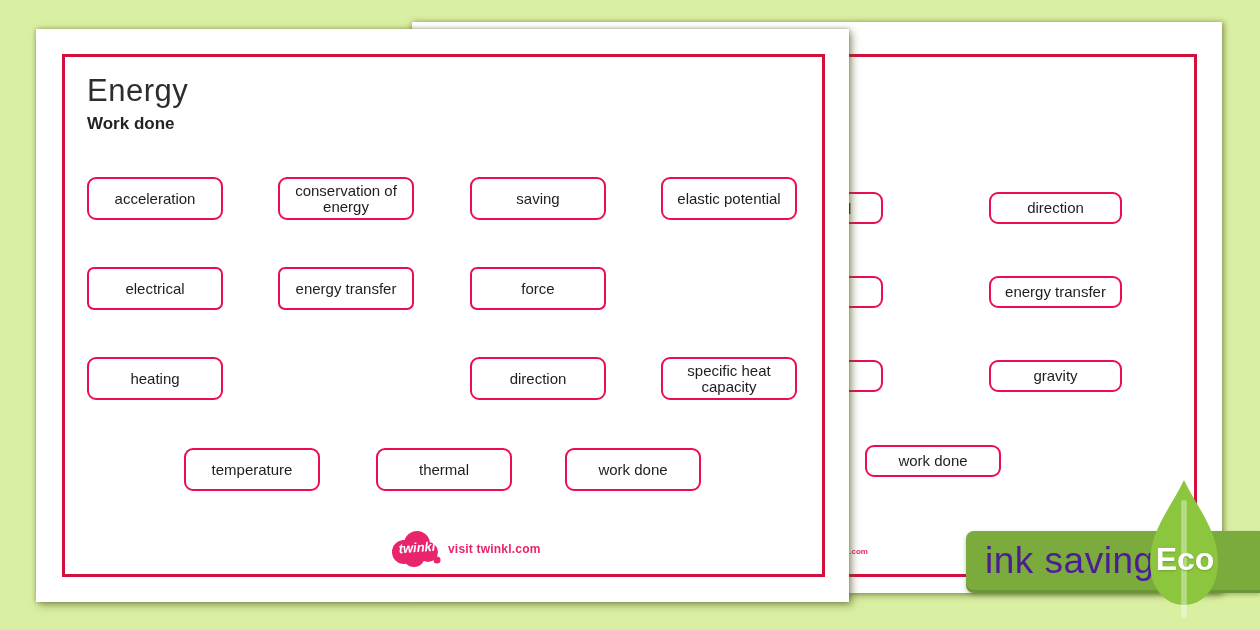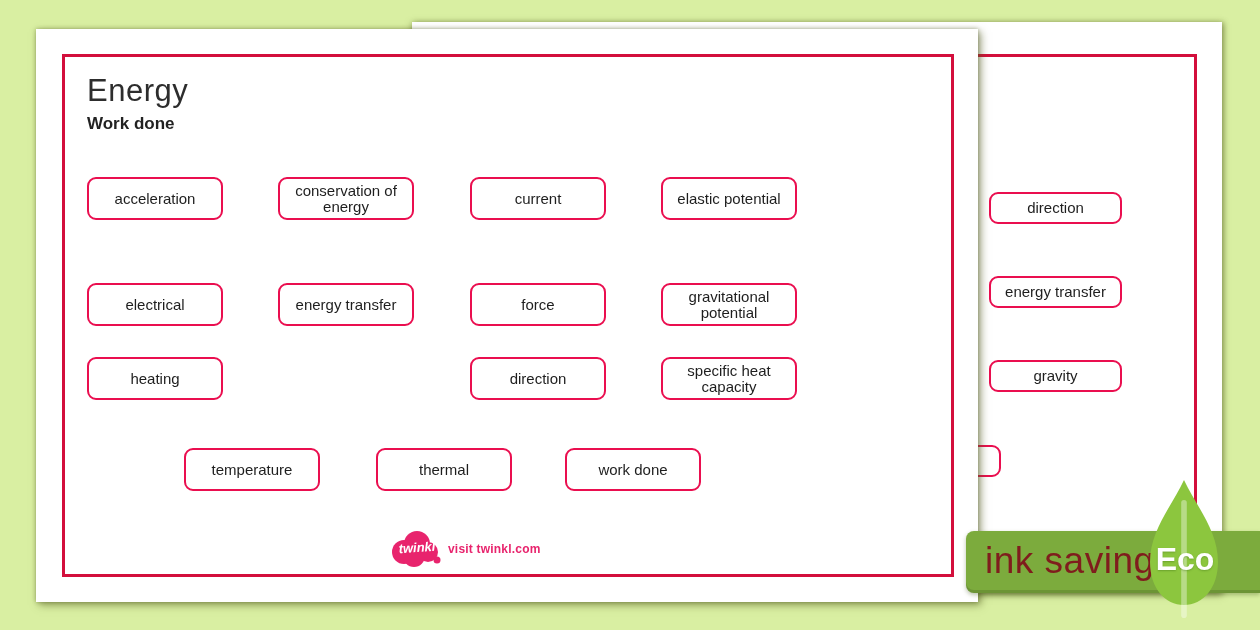--- a/index.html
+++ b/index.html
@@ -3,37 +3,37 @@
 <meta charset="utf-8">
 <style>
   html,body{margin:0;padding:0;}
   body{width:1260px;height:630px;overflow:hidden;font-family:"Liberation Sans",sans-serif;}
   .scene{position:relative;width:1260px;height:630px;background:#d9efa2;overflow:hidden;}
 
   
   .page{position:absolute;background:#ffffff;}
   .page-back{left:412px;top:22px;width:810px;height:571px;z-index:1;
              box-shadow:0 2px 7px rgba(80,90,30,.55),2px 0 5px rgba(80,90,30,.35);}
-  .page-front{left:36px;top:29px;width:942px;height:573px;z-index:2;
+  .page-front{left:36px;top:29px;width:813px;height:573px;z-index:2;
               box-shadow:0 0 4px rgba(80,90,30,.45),3px 3px 8px rgba(80,90,30,.55);}
   .page-border{position:absolute;border:3px solid #d30f3c;pointer-events:none;}
   .page-front .page-border{left:26px;top:25px;right:24px;bottom:25px;}
   .page-back  .page-border{left:27px;top:32px;right:25px;bottom:16px;}
 
   .page-title{position:absolute;left:51px;top:44px;font-size:31px;color:#2d2d2d;letter-spacing:.5px;}
   .page-subtitle{position:absolute;left:51px;top:85px;font-size:17px;font-weight:bold;color:#222;}
 
   
   .word-box{position:absolute;width:136px;height:43px;border:2.5px solid #ea0e4f;border-radius:9px;
             background:#fff;display:flex;align-items:center;justify-content:center;text-align:center;
             font-size:15px;line-height:16px;color:#1e1e1e;padding:1px 4px;box-sizing:border-box;}
   .page-back .word-box{height:32px;}
 
   
-  .f-r1{top:148px;} .f-r2{top:254px;} .f-r3{top:328px;} .f-r4{top:419px;}
+  .f-r1{top:148px;} .f-r2{top:238px;border-radius:7px;} .f-r3{top:328px;} .f-r4{top:419px;}
   .f-c1{left:51px;} .f-c2{left:242px;} .f-c3{left:434px;} .f-c4{left:625px;}
   .f-c1b{left:148px;} .f-c2b{left:340px;} .f-c3b{left:529px;}
 
   
   .b-col-cut{left:335px;}  .b-col{left:577px;width:133px;}
   .b-r1{top:170px;} .b-r2{top:254px;} .b-r3{top:338px;} 
   .b-work{left:453px;top:423px;}
   .b-partial-letter{position:absolute;left:436px;top:178px;font-size:15px;color:#1e1e1e;z-index:1;}
   .b-partial-url{position:absolute;left:435px;top:525px;font-size:8px;font-weight:bold;color:#e8246d;}
 
@@ -42,21 +42,21 @@
   .logo-blob{position:relative;width:52px;height:38px;}
   .logo-blob svg{position:absolute;left:0;top:0;}
   .logo-brand{position:absolute;left:7px;top:10px;width:40px;text-align:center;font-size:13px;
               font-weight:bold;font-style:italic;color:#ffffff;transform:rotate(-4deg);}
   .logo-tagline{margin-left:6px;font-size:12px;font-weight:bold;color:#e8246d;letter-spacing:.2px;}
 
   
   .eco-badge{position:absolute;left:966px;top:531px;width:294px;height:62px;background:#7cab3d;
              border-radius:8px 0 0 8px;z-index:3;
              box-shadow:inset 0 -3px 0 rgba(0,0,0,.13),0 2px 4px rgba(60,80,20,.35);}
-  .eco-badge-label{position:absolute;left:19px;top:9px;font-size:37px;color:#7f1d1d;letter-spacing:.5px;}
+  .eco-badge-label{position:absolute;left:19px;top:9px;font-size:37px;color:#4c1d95;letter-spacing:.5px;}
   .eco-leaf{position:absolute;left:1144px;top:478px;width:80px;height:142px;z-index:4;}
   .eco-leaf-label{position:absolute;left:1150px;top:541px;width:70px;text-align:center;z-index:5;
                   font-size:32px;font-weight:bold;color:#ffffff;text-shadow:0 1px 2px rgba(60,110,20,.4);}
 </style>
 </head>
 <body>
 
 <div class="scene">
 
   <div class="page page-back">
@@ -76,27 +76,26 @@
   </div>
 
   <div class="page page-front">
     <div class="page-border"></div>
 
     <div class="page-title">Energy</div>
     <div class="page-subtitle">Work done</div>
 
     <div class="word-box f-r1 f-c1">acceleration</div>
     <div class="word-box f-r1 f-c2">conservation of energy</div>
-    <div class="word-box f-r1 f-c3">current</div>
+    <div class="word-box f-r1 f-c3">saving</div>
     <div class="word-box f-r1 f-c4">elastic potential</div>
 
     <div class="word-box f-r2 f-c1">electrical</div>
     <div class="word-box f-r2 f-c2">energy transfer</div>
     <div class="word-box f-r2 f-c3">force</div>
-    <div class="word-box f-r2 f-c4">gravitational potential</div>
 
     <div class="word-box f-r3 f-c1">heating</div>
     <div class="word-box f-r3 f-c3">direction</div>
     <div class="word-box f-r3 f-c4">specific heat capacity</div>
 
     <div class="word-box f-r4 f-c1b">temperature</div>
     <div class="word-box f-r4 f-c2b">thermal</div>
     <div class="word-box f-r4 f-c3b">work done</div>
 
     <div class="logo-wrap">

